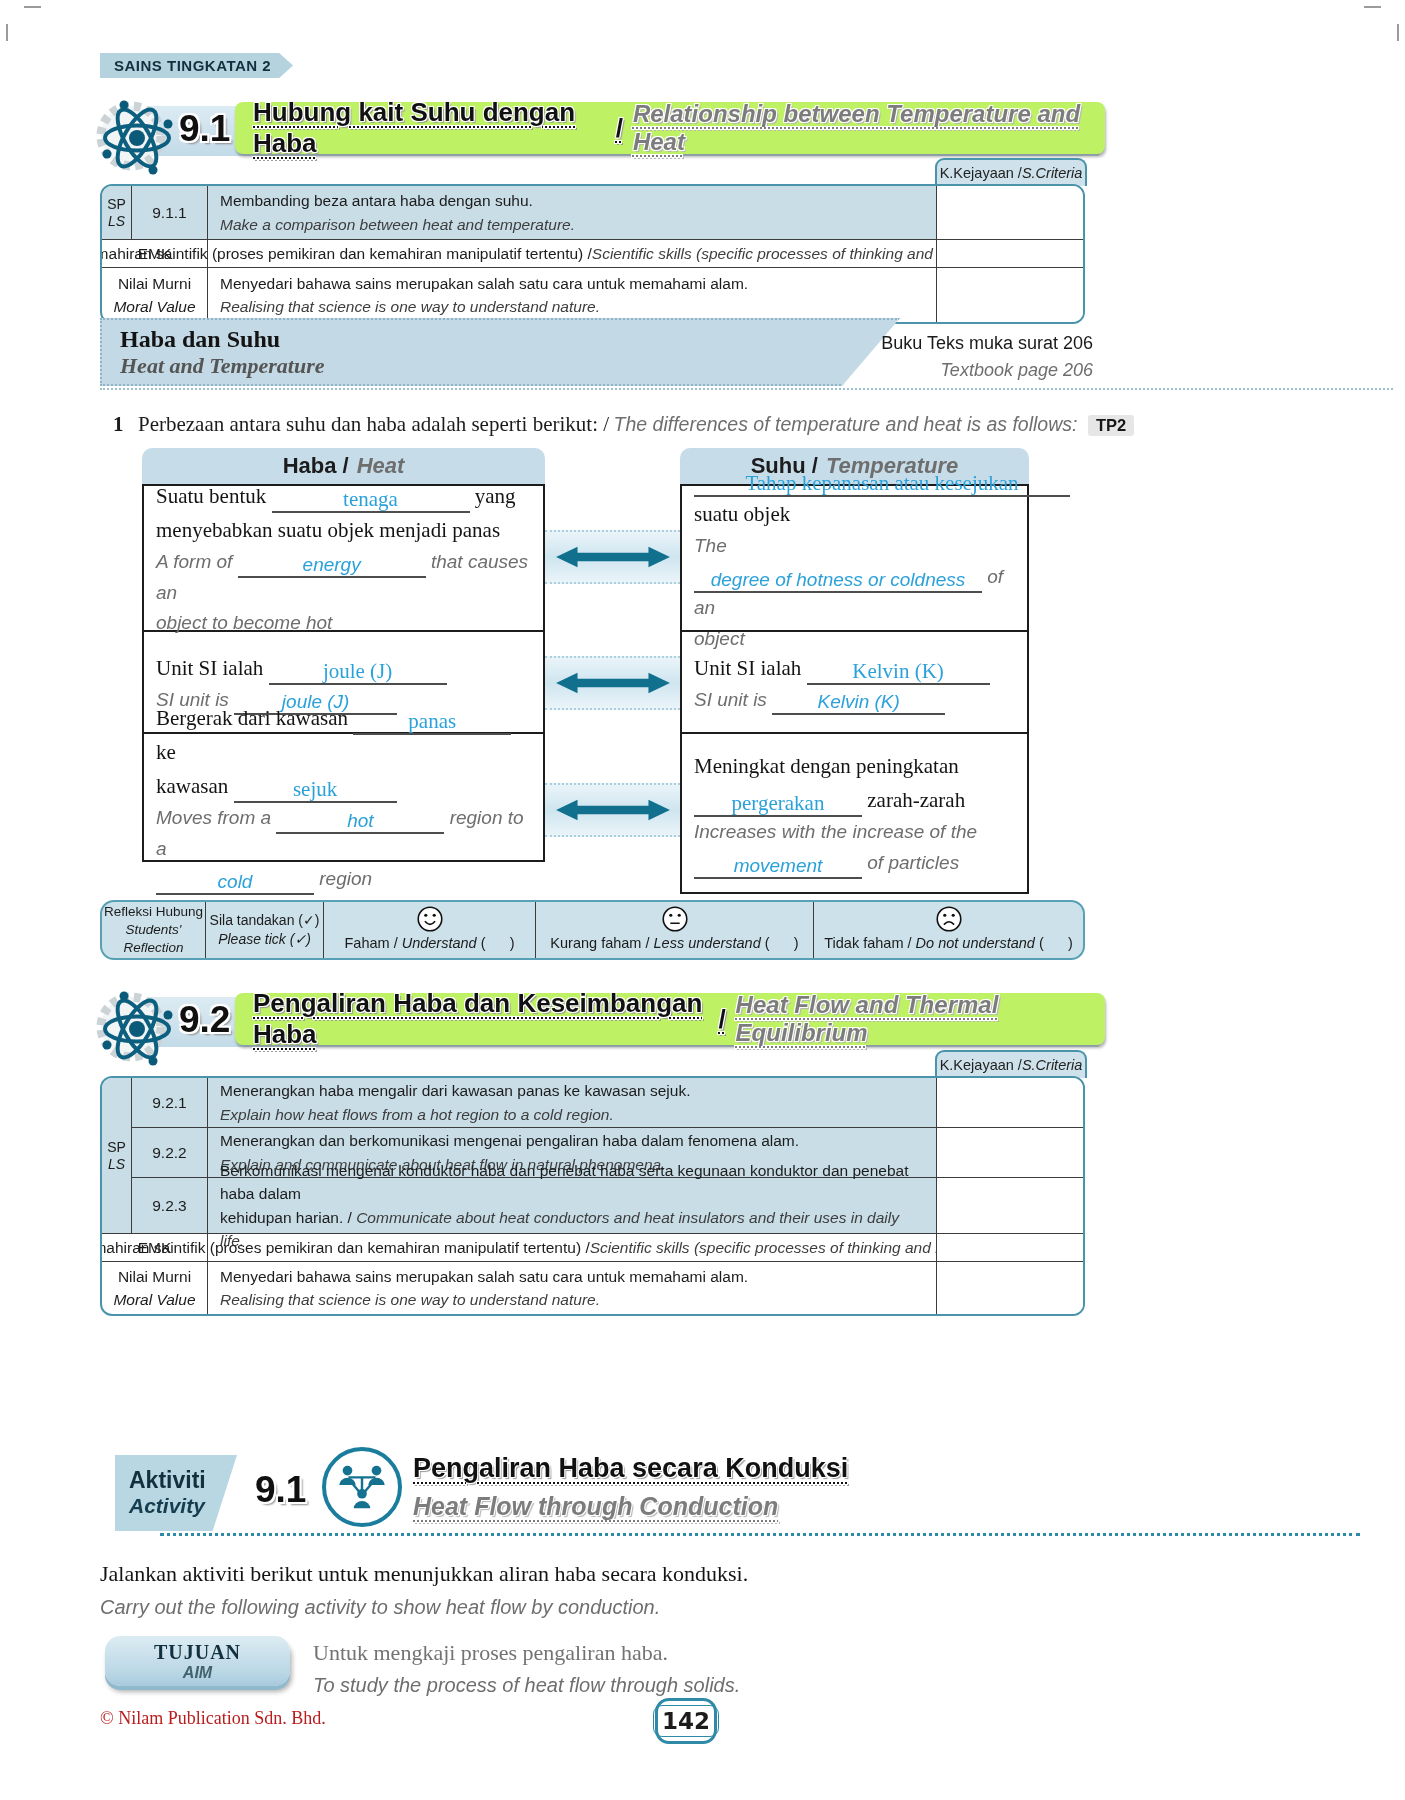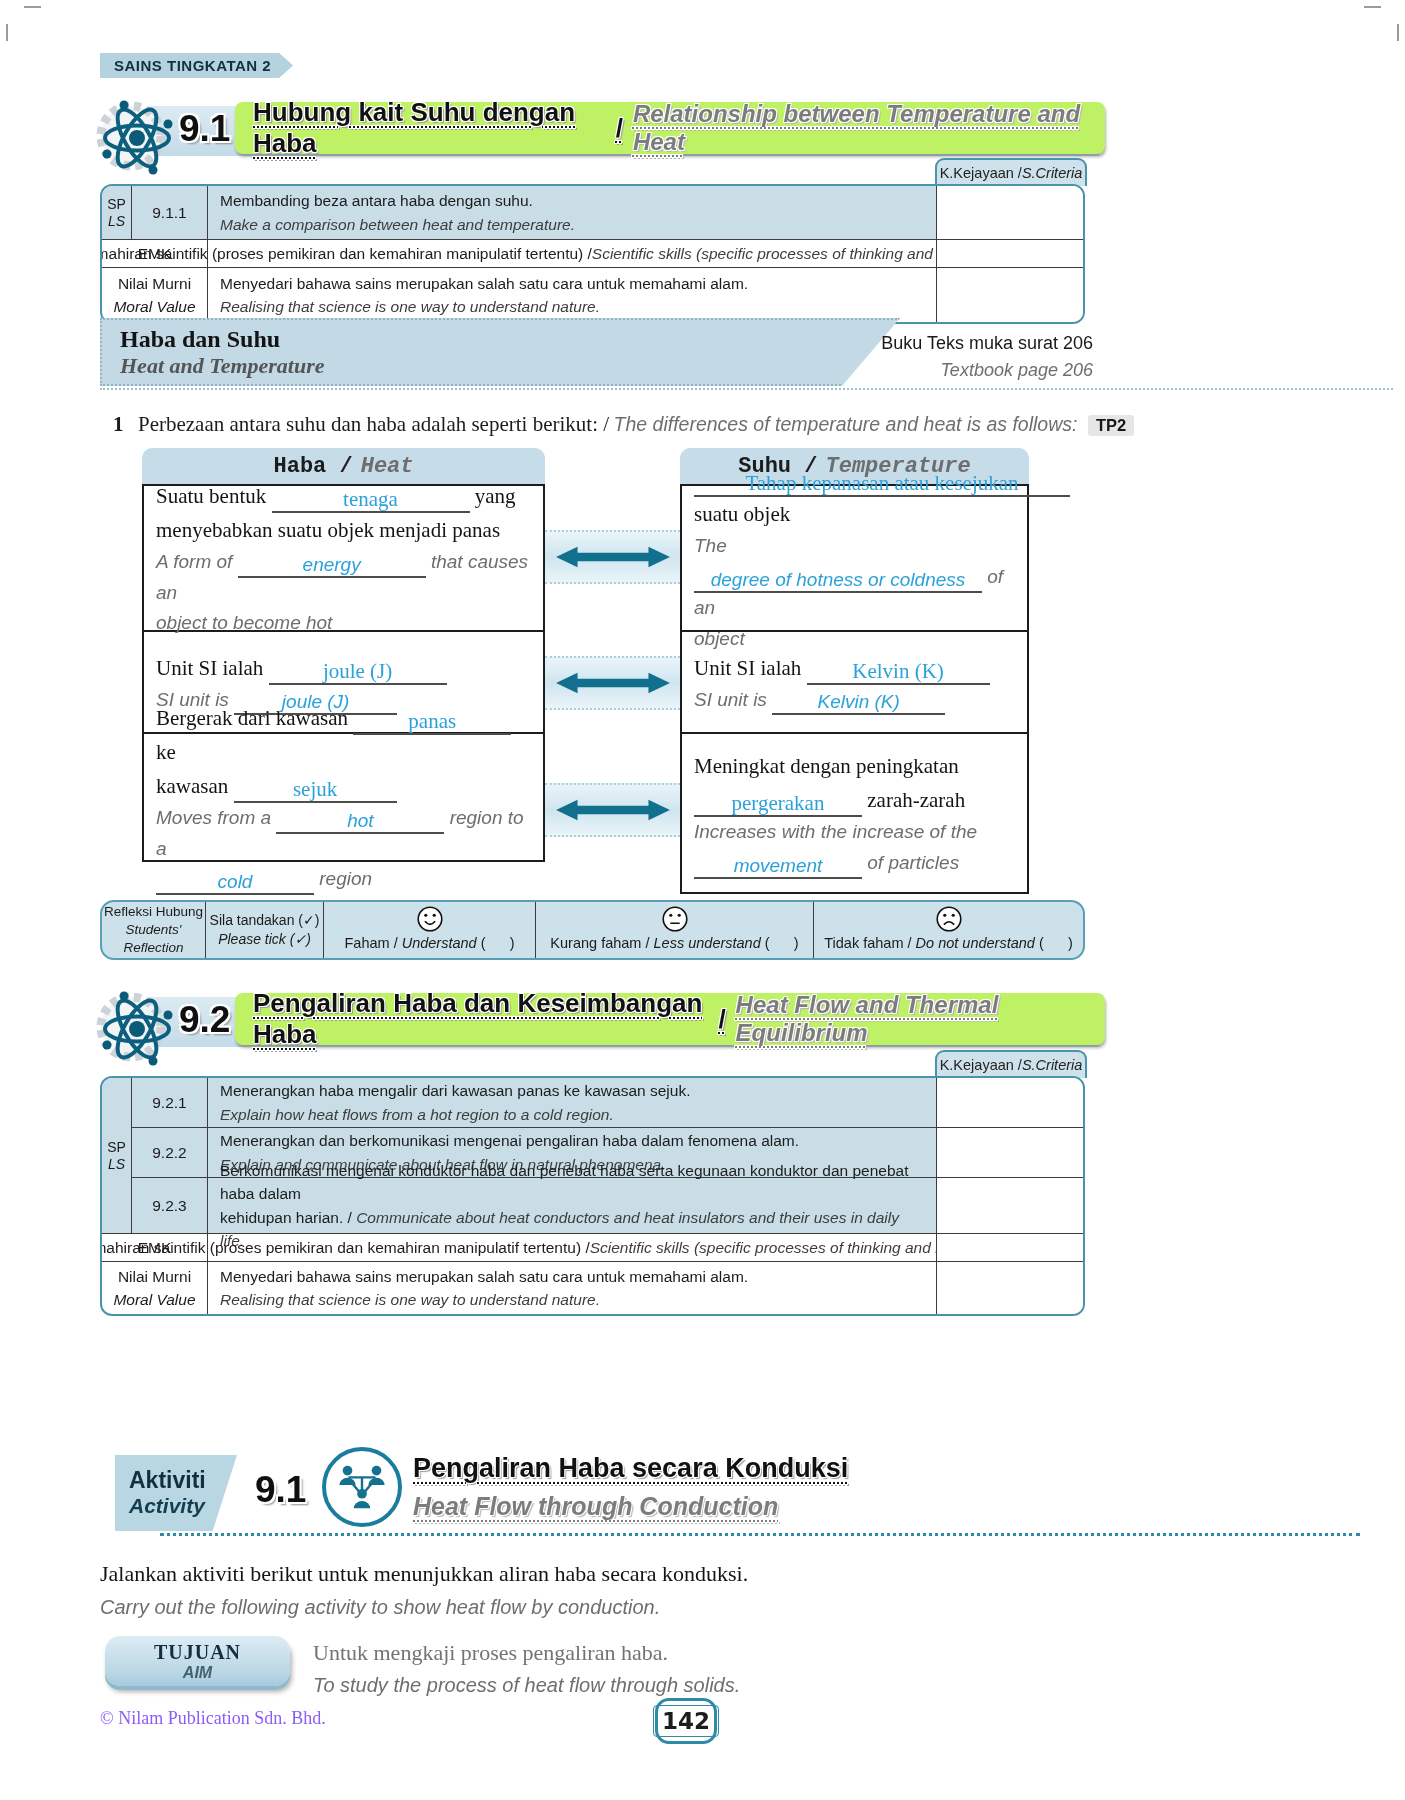--- a/index.html
+++ b/index.html
@@ -51,21 +51,21 @@
   .en-sub{font-style:italic;color:#3d3d3d;}
 
   
   .topic-banner{width:800px;height:68px;background:#c3d9e5;border:2px dotted #8fb4c6;box-sizing:border-box;
     clip-path:polygon(0 0,100% 0,calc(100% - 58px) 100%,0 100%);padding:6px 0 0 18px;}
   .dotted-rule{border-top:2.5px dotted #9fc0cf;height:0;}
 
   
   .cmp-col{position:absolute;top:0;}
   .cmp-head{height:36px;background:#c6dce8;border-radius:10px 10px 0 0;display:flex;align-items:center;
-    justify-content:center;gap:8px;font-size:22px;font-weight:bold;font-family:Liberation Mono, monospace;}
+    justify-content:center;gap:8px;font-size:22px;font-weight:bold;font-family:Liberation Sans, sans-serif;}
   .cmp-body{border:2px solid #1c1c1c;background:#fff;}
   .cmp-row{box-sizing:border-box;padding:8px 12px 6px 12px;display:flex;flex-direction:column;justify-content:center;}
   .cmp-ms{font-family:"Liberation Serif",serif;font-size:21px;color:#141414;line-height:1.62;}
   .cmp-en{font-size:19px;font-style:italic;color:#6e6e6e;line-height:1.62;}
   .blank{display:inline-block;text-align:center;border-bottom:2px solid #4d4d4d;line-height:1.05;
     vertical-align:bottom;padding:0 4px 1px 4px;}
   .ans-ms{color:#2ba1da;font-family:"Liberation Serif",serif;font-size:21px;font-style:normal;}
   .ans-en{color:#2ba1da;font-style:italic;font-size:19px;font-family:"Liberation Sans",sans-serif;}
   .arrow-band{position:absolute;left:403px;width:135px;height:54px;
     background:linear-gradient(180deg,#eaf4f9 0%,#cfe5ef 50%,#eaf4f9 100%);
@@ -95,21 +95,21 @@
 
   
   .aim-box{width:185px;height:50px;border-radius:15px;
     background:linear-gradient(180deg,#dcecf3 0%,#bcd8e6 70%,#a8cadd 100%);
     box-shadow:0 4px 0 #8fb9cc,2px 6px 5px rgba(0,0,0,.3);
     display:flex;flex-direction:column;align-items:center;justify-content:center;}
 
   
   .page-badge{width:62px;height:46px;border:3px solid #2e8aa6;border-radius:14px;background:#fff;
     box-sizing:border-box;display:flex;align-items:center;justify-content:center;}
-  .page-badge-inner{border:1.5px solid #2e8aa6;border-radius:4px;padding:2px 8px;
+  .page-badge-inner{border:1.5px solid #2e8aa6;border-radius:9px;padding:2px 8px;
     font-size:23px;font-weight:bold;font-family:"DejaVu Sans",sans-serif;}
 
   .tp-badge{background:#e6e6e6;border-radius:3px;padding:1px 8px 2px 8px;font-weight:bold;
     font-size:16.5px;font-style:normal;color:#161616;}
 </style>
 </head>
 <body>
 
 <div class="page">
 
@@ -431,18 +431,18 @@
 
   <div class="abs aim-box" style="left:105px;top:1636px;">
     <span class="serif b" style="font-size:20px;color:#12303f;letter-spacing:1px;">TUJUAN</span>
     <span class="b it" style="font-size:16px;color:#43626f;">AIM</span>
   </div>
   <div class="abs" style="left:313px;top:1636px;width:800px;line-height:1.55;">
     <div class="serif" style="font-size:22px;color:#737373;">Untuk mengkaji proses pengaliran haba.</div>
     <div class="it gray" style="font-size:20px;">To study the process of heat flow through solids.</div>
   </div>
 
-  <div class="abs serif" style="left:100px;top:1708px;font-size:18px;color:#8b5cf6;">© Nilam Publication Sdn. Bhd.</div>
+  <div class="abs serif" style="left:100px;top:1708px;font-size:18px;color:#b91c1c;">© Nilam Publication Sdn. Bhd.</div>
   <div class="abs page-badge" style="left:655px;top:1698px;">
     <div class="page-badge-inner">142</div>
   </div>
 
 </div>
 
 </body></html>

